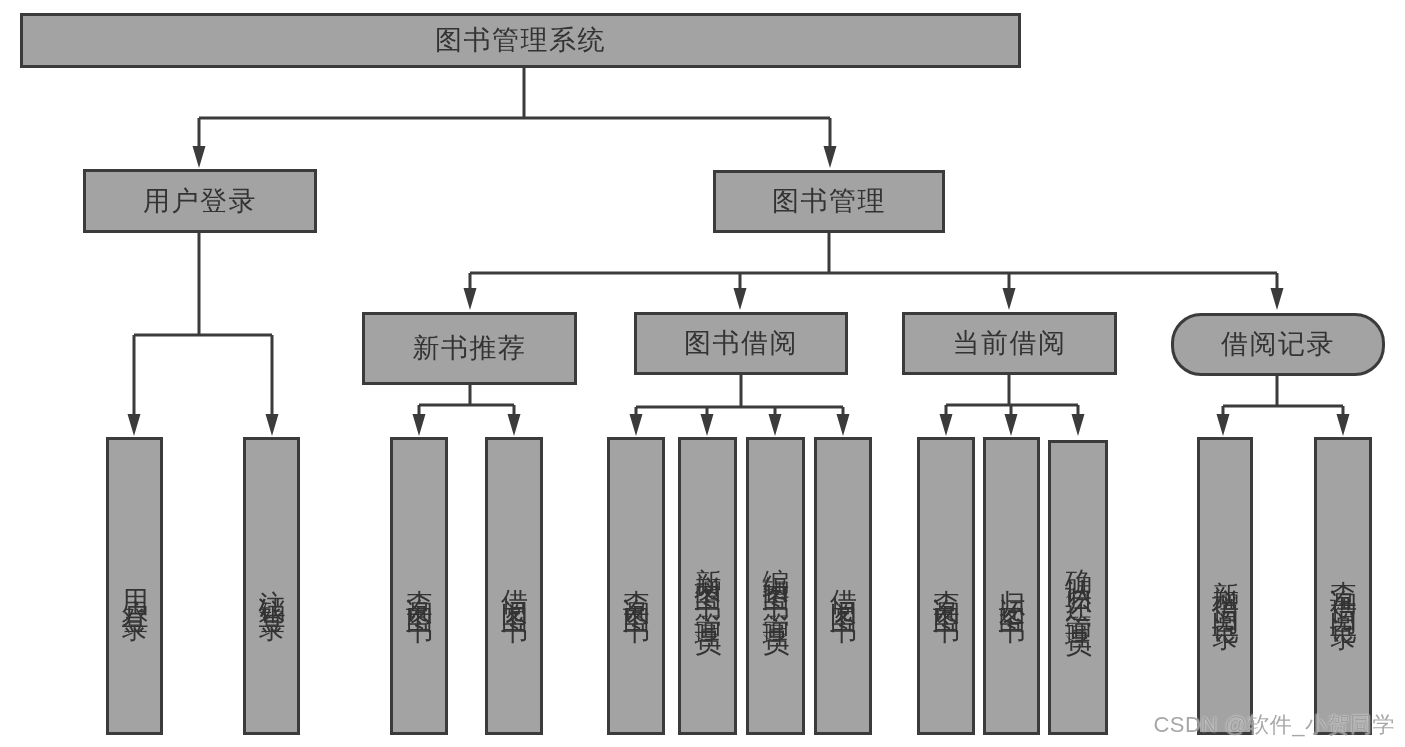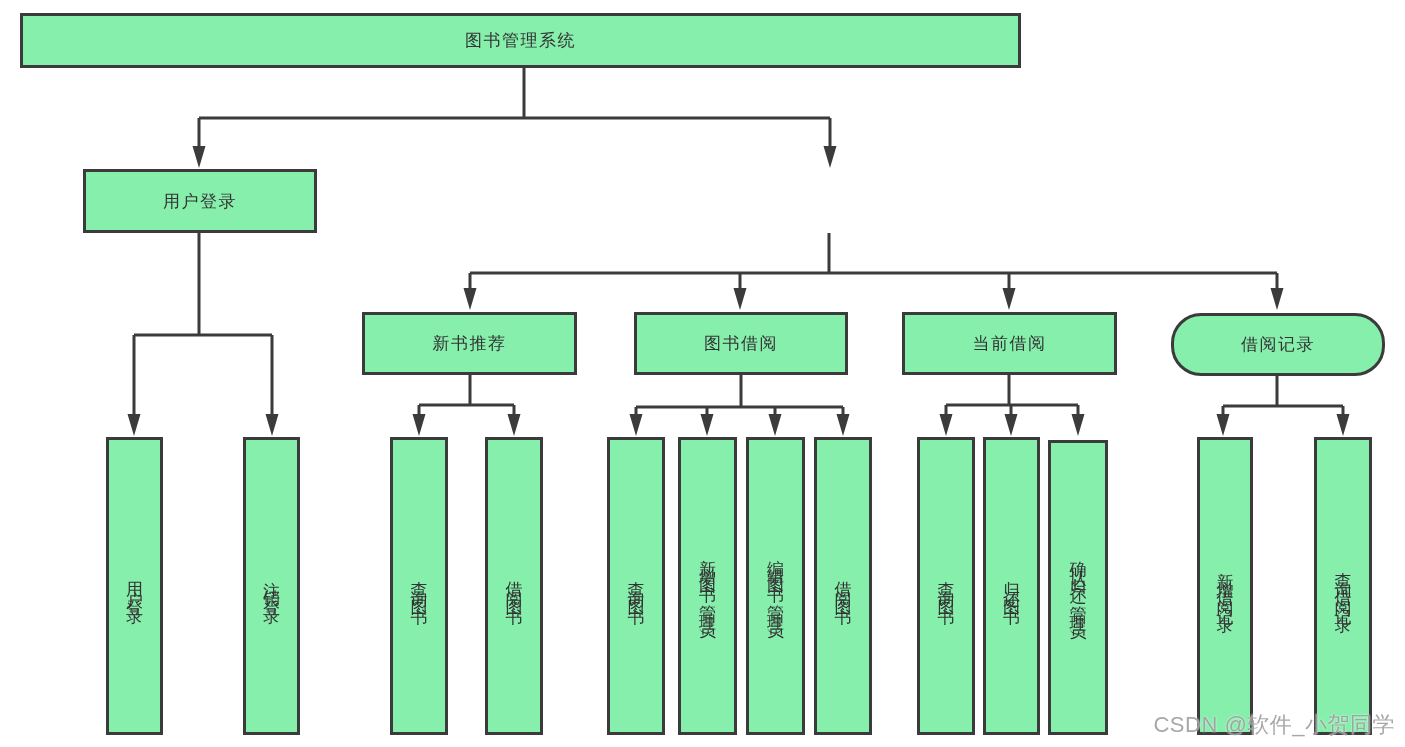--- a/index.html
+++ b/index.html
@@ -20,26 +20,26 @@
     position: absolute;
     left: 0;
     top: 0;
     width: 1405px;
     height: 747px;
     pointer-events: none;
   }
   .node {
     position: absolute;
     box-sizing: border-box;
-    background: #86efac;
+    background: #a3a3a3;
     border: 3px solid #3b3b3b;
     display: flex;
     align-items: center;
     justify-content: center;
-    font-size: 17px;
+    font-size: 27px;
     letter-spacing: 1.5px;
     line-height: 1;
     white-space: nowrap;
   }
   .vnode {
     writing-mode: vertical-rl;
     text-orientation: mixed;
     letter-spacing: 9px;
     white-space: normal;
     padding: 4px 0;
@@ -76,22 +76,23 @@
              M629.5,414 L642.5,414 L636,436 Z  M700.5,414 L713.5,414 L707,436 Z
              M768.5,414 L781.5,414 L775,436 Z  M836.5,414 L849.5,414 L843,436 Z
              M939.5,414 L952.5,414 L946,436 Z  M1004.5,414 L1017.5,414 L1011,436 Z
              M1071.5,414 L1084.5,414 L1078,436 Z
              M1216.5,414 L1229.5,414 L1223,436 Z  M1336.5,414 L1349.5,414 L1343,436 Z" fill="#3b3b3b" stroke="none"></path>
   </svg>
 
   <div class="node" style="left:20px; top:13px; width:1001px; height:55px;">图书管理系统</div>
 
   <div class="node" style="left:83px; top:169px; width:234px; height:64px;">用户登录</div>
+  <div class="node" style="left:713px; top:170px; width:232px; height:63px;">图书管理</div>
 
-  <div class="node" style="left:362px; top:312px; width:215px; height:63px;">新书推荐</div>
+  <div class="node" style="left:362px; top:312px; width:215px; height:73px;">新书推荐</div>
   <div class="node" style="left:634px; top:312px; width:214px; height:63px;">图书借阅</div>
   <div class="node" style="left:902px; top:312px; width:215px; height:63px;">当前借阅</div>
   <div class="node" style="left:1171px; top:313px; width:214px; height:63px;border-radius:30px;">借阅记录</div>
 
   <div class="node vnode" style="left:106px; top:437px; width:57px; height:298px;">用户登录</div>
   <div class="node vnode" style="left:243px; top:437px; width:57px; height:298px;">注销登录</div>
 
   <div class="node vnode" style="left:390px; top:437px; width:58px; height:298px;">查询图书</div>
   <div class="node vnode" style="left:485px; top:437px; width:58px; height:298px;">借阅图书</div>
 

